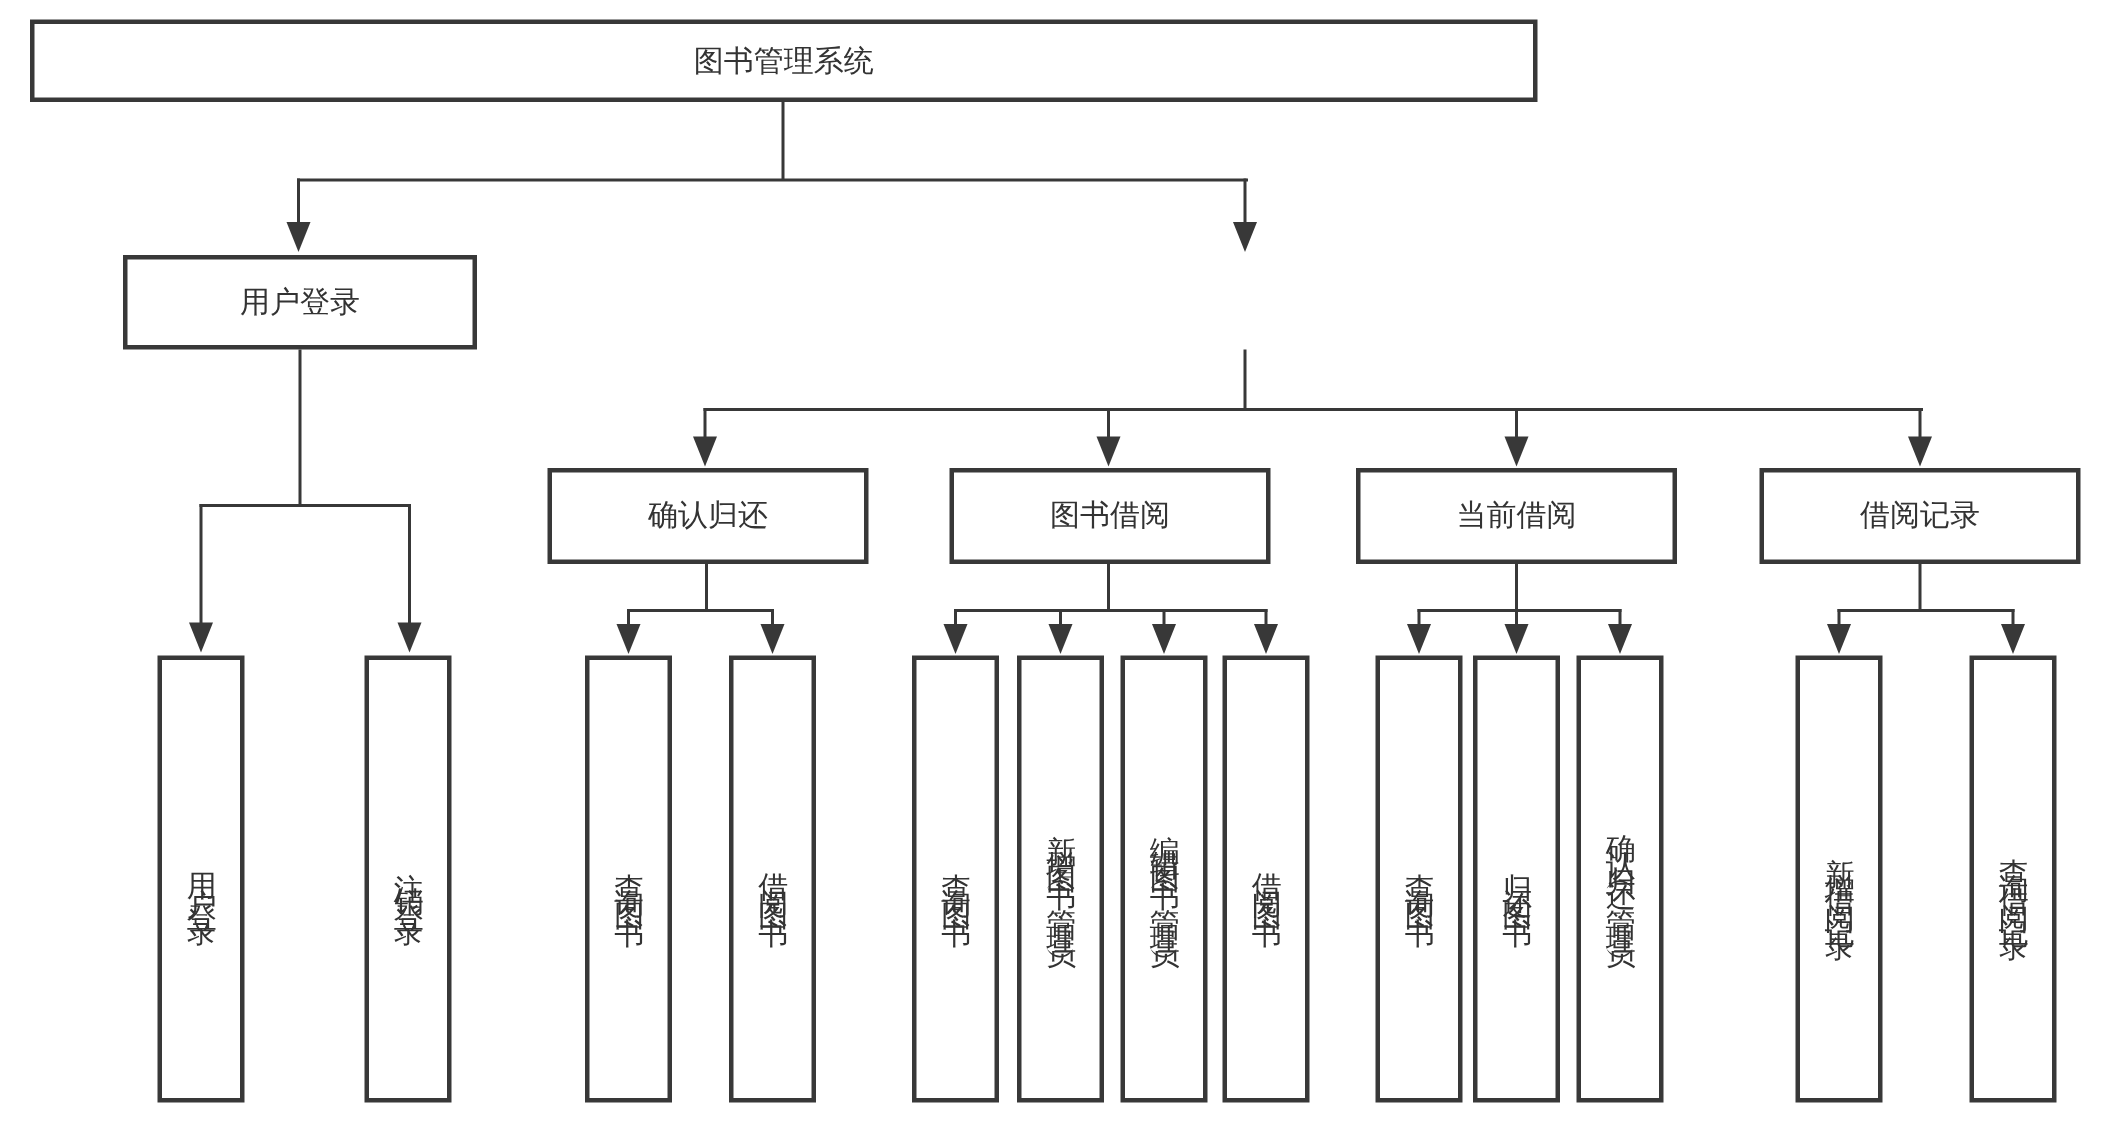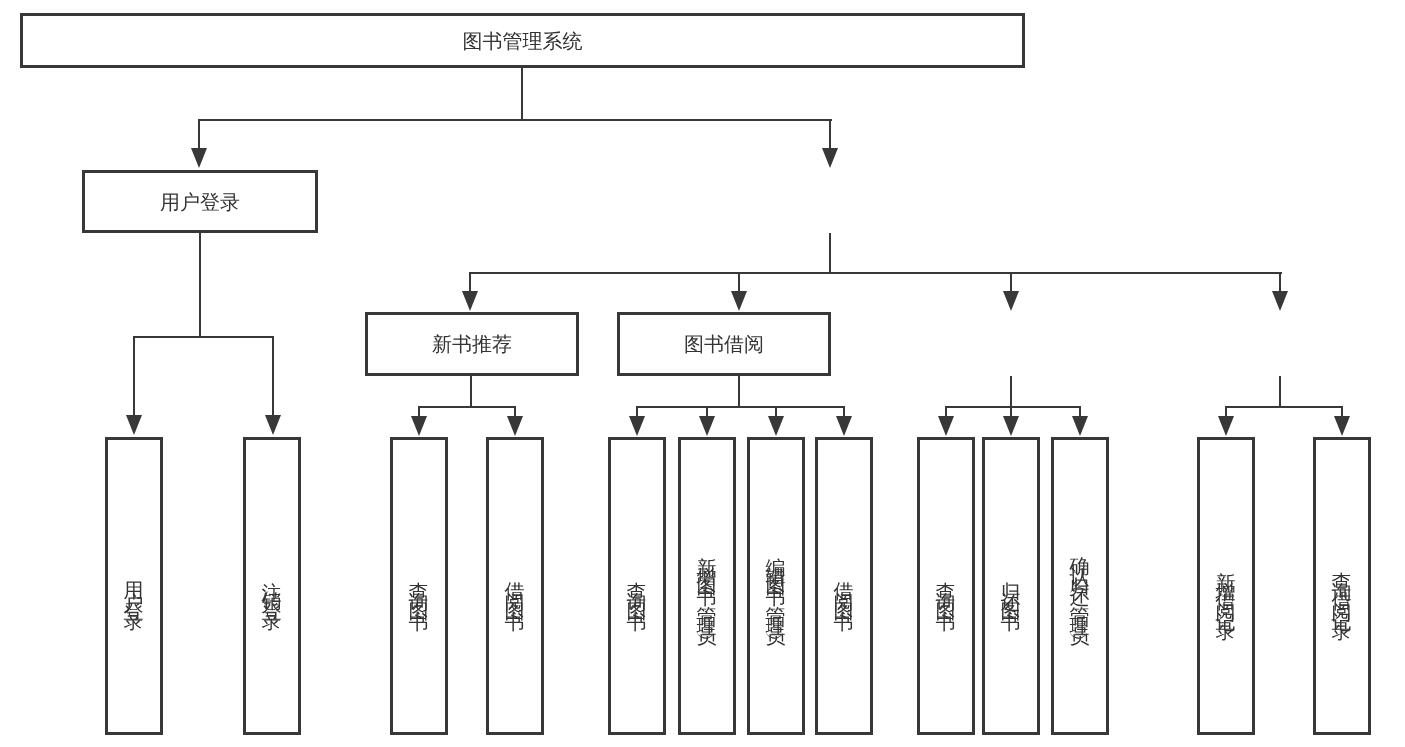--- a/index.html
+++ b/index.html
@@ -56,22 +56,24 @@
   <div class="hl" style="left:469px;top:272px;width:813px"></div>
   <div class="vl" style="left:469px;top:272px;height:21px"></div>
   <div class="ar" style="left:462px;top:291px"></div>
   <div class="vl" style="left:738px;top:272px;height:21px"></div>
   <div class="ar" style="left:731px;top:291px"></div>
   <div class="vl" style="left:1010px;top:272px;height:21px"></div>
   <div class="ar" style="left:1003px;top:291px"></div>
   <div class="vl" style="left:1279px;top:272px;height:21px"></div>
   <div class="ar" style="left:1272px;top:291px"></div>
 
-  <div class="node" style="left:365px;top:312px;width:214px;height:64px">新书推荐</div>
-  <div class="node" style="left:617px;top:312px;width:214px;height:64px">图书借阅</div>
+  <div class="node" style="left:365px;top:312px;width:214px;height:64px">确认归还</div>
+  <div class="node" style="left:633px;top:312px;width:214px;height:64px">图书借阅</div>
+  <div class="node" style="left:904px;top:312px;width:214px;height:64px">当前借阅</div>
+  <div class="node" style="left:1173px;top:312px;width:214px;height:64px">借阅记录</div>
 
   <div class="vl" style="left:470px;top:376px;height:31px"></div>
   <div class="hl" style="left:418px;top:406px;width:98px"></div>
   <div class="vl" style="left:418px;top:406px;height:12px"></div>
   <div class="ar" style="left:411px;top:416px"></div>
   <div class="vl" style="left:514px;top:406px;height:12px"></div>
   <div class="ar" style="left:507px;top:416px"></div>
 
   <div class="vl" style="left:738px;top:376px;height:31px"></div>
   <div class="hl" style="left:636px;top:406px;width:209px"></div>

